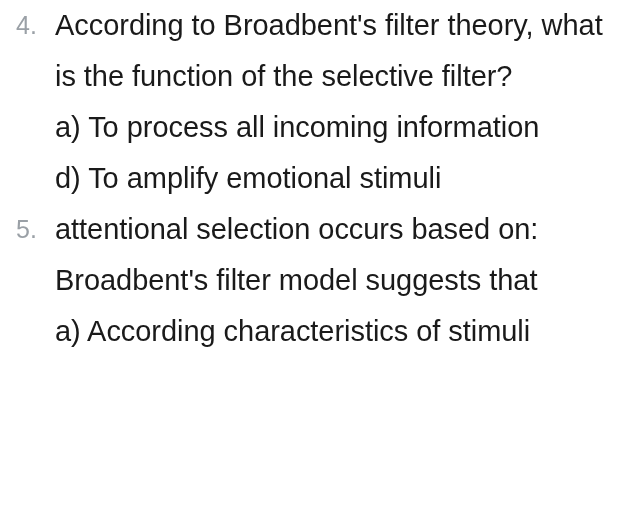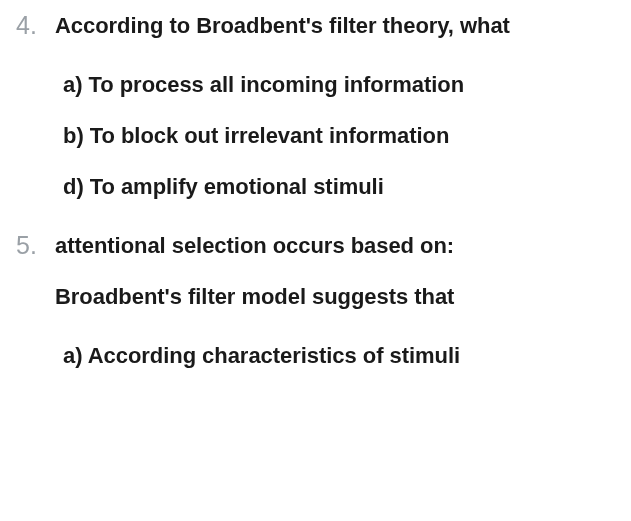--- a/index.html
+++ b/index.html
@@ -45,55 +45,53 @@
     font-size: 25px;
     line-height: 51px;
     font-weight: 400;
     letter-spacing: 0.1px;
     white-space: nowrap;
   }
 
   .question-text,
   .option-line {
     color: #1a1a1a;
-    font-size: 22px;
+    font-size: 29px;
     line-height: 51px;
-    font-weight: 700;
+    font-weight: 400;
     letter-spacing: -0.05px;
     white-space: nowrap;
   }
 
   .option-list {
     list-style: none;
-    margin: 8px;
+    margin: 0;
     padding: 0;
   }
 
   
   .lead-line {
     display: block;
   }
 </style>
 </head>
 <body>
 
 <div class="quiz-region">
   <ol class="question-list">
 
     <li class="question-item">
       <span class="question-marker">4.</span>
 
       <div class="question-text lead-line">According to Broadbent's filter theory, what</div>
+      <div class="question-text">is the function of the selective filter?</div>
 
       <ul class="option-list">
         <li>
           <div class="option-line">a) To process all incoming information</div>
-        </li>
-        <li>
-          <div class="option-line">b) To block out irrelevant information</div>
         </li>
         <li>
           <div class="option-line">d) To amplify emotional stimuli</div>
         </li>
       </ul>
     </li>
 
     <li class="question-item">
       <span class="question-marker">5.</span>
 

